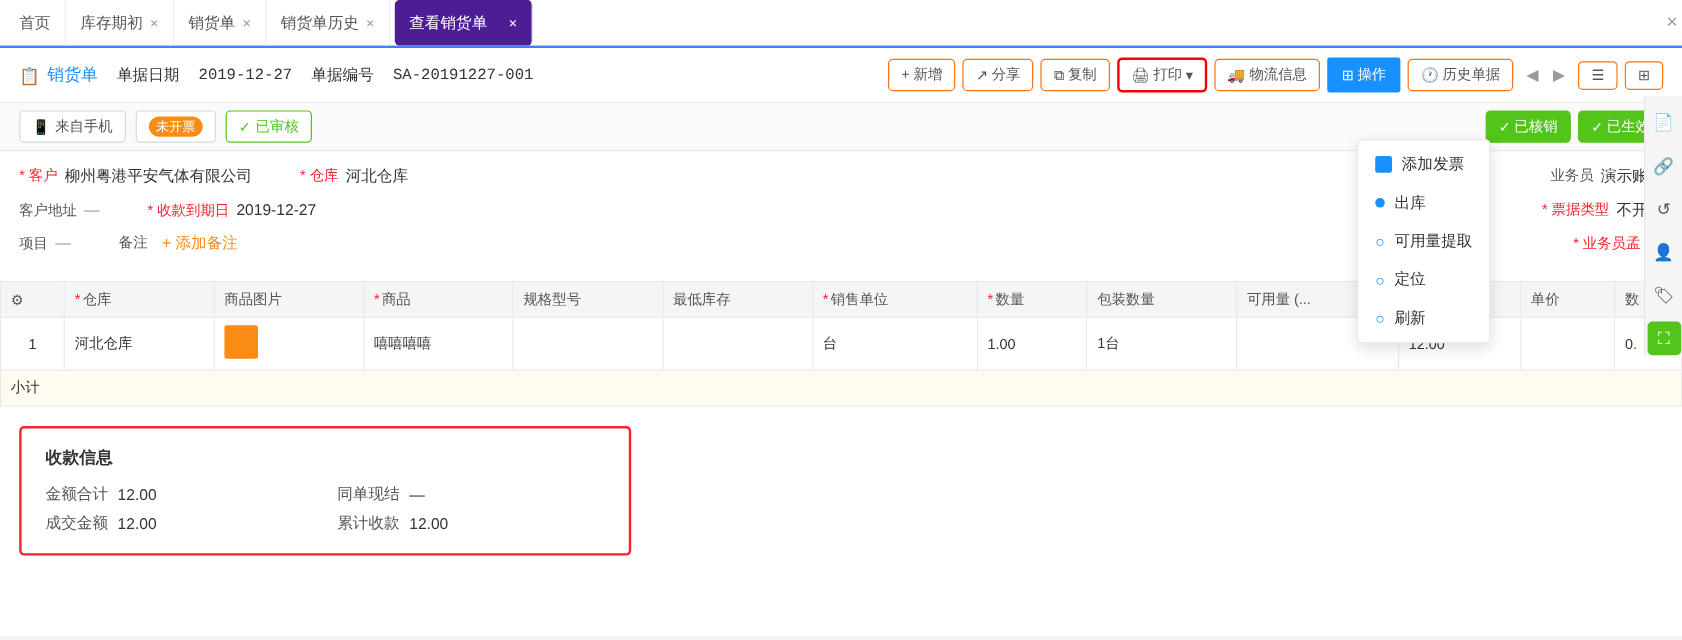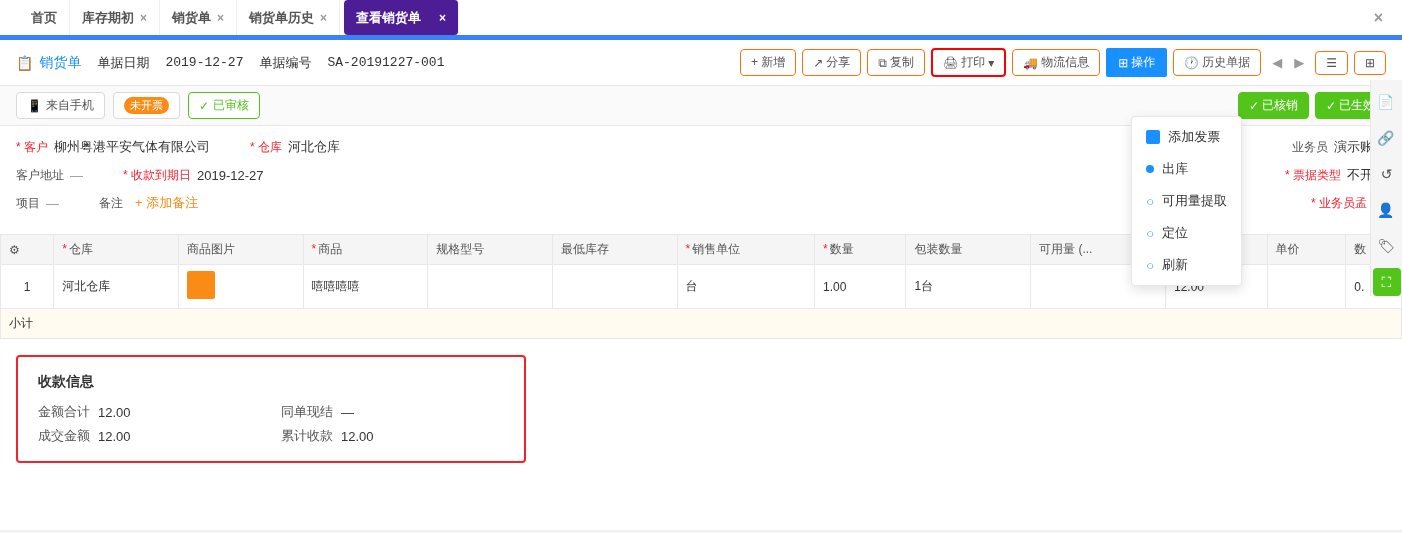--- a/index.html
+++ b/index.html
@@ -1,23 +1,22 @@
 <!DOCTYPE html>
 <html><head>
   <meta charset="utf-8">
   <style>
     * { box-sizing: border-box; margin: 0; padding: 0; }
     body { font-family: 'Microsoft YaHei', Arial, sans-serif; font-size: 13px; background: #f0f2f5; color: #333; }
 
     
     .tab-bar {
       display: flex; align-items: center; background: #fff;
-      border-bottom: 5px solid #3b82f6; height: 40px; padding: 0 19px;
+      border-bottom: 2px solid #3b82f6; height: 40px; padding: 0 4px;
       position: relative;
-      font-weight: bold;
     }
     .tab-item {
       display: flex; align-items: center; padding: 0 12px; height: 100%;
       cursor: pointer; font-size: 13px; color: #555; border-right: 1px solid #eee;
       white-space: nowrap;
     }
     .tab-item .close-x { margin-left: 6px; color: #999; font-size: 12px; }
     .tab-item.highlight { background: #4c1d95; color: #fff; border-radius: 4px; margin: 0 4px; gap: 12px; }
     .tab-item.highlight .close-x { color: #fff; }
     .tab-bar-right { margin-left: auto; color: #999; cursor: pointer; font-size: 16px; }
@@ -55,21 +54,21 @@
       display: flex; align-items: center; gap: 4px; padding: 4px 10px;
       border: 1px solid #d9d9d9; border-radius: 4px; background: #fff;
       cursor: pointer; font-size: 12px; color: #555;
     }
     .toolbar-btn.checked { border-color: #52c41a; color: #52c41a; }
     .badge-open { background: #fa8c16; color: #fff; border-radius: 10px; padding: 1px 6px; font-size: 11px; }
 
     
     .form-area { padding: 12px 16px; background: #fff; }
     .form-row { display: flex; align-items: center; margin-bottom: 10px; gap: 40px; }
-    .field-group { display: flex; align-items: center; gap: 6px; }
+    .field-group { display: flex; gap: 6px; }
     .field-label { color: #f5222d; font-size: 12px; white-space: nowrap; }
     .field-label::before { content: '* '; }
     .field-label.no-required::before { content: ''; color: #555; }
     .field-value { color: #333; font-size: 13px; }
     .field-dash { color: #999; }
 
     
     .data-table { width: 100%; border-collapse: collapse; font-size: 12px; }
     .data-table th {
       background: #f5f5f5; border: 1px solid #e8e8e8; padding: 6px 8px;

